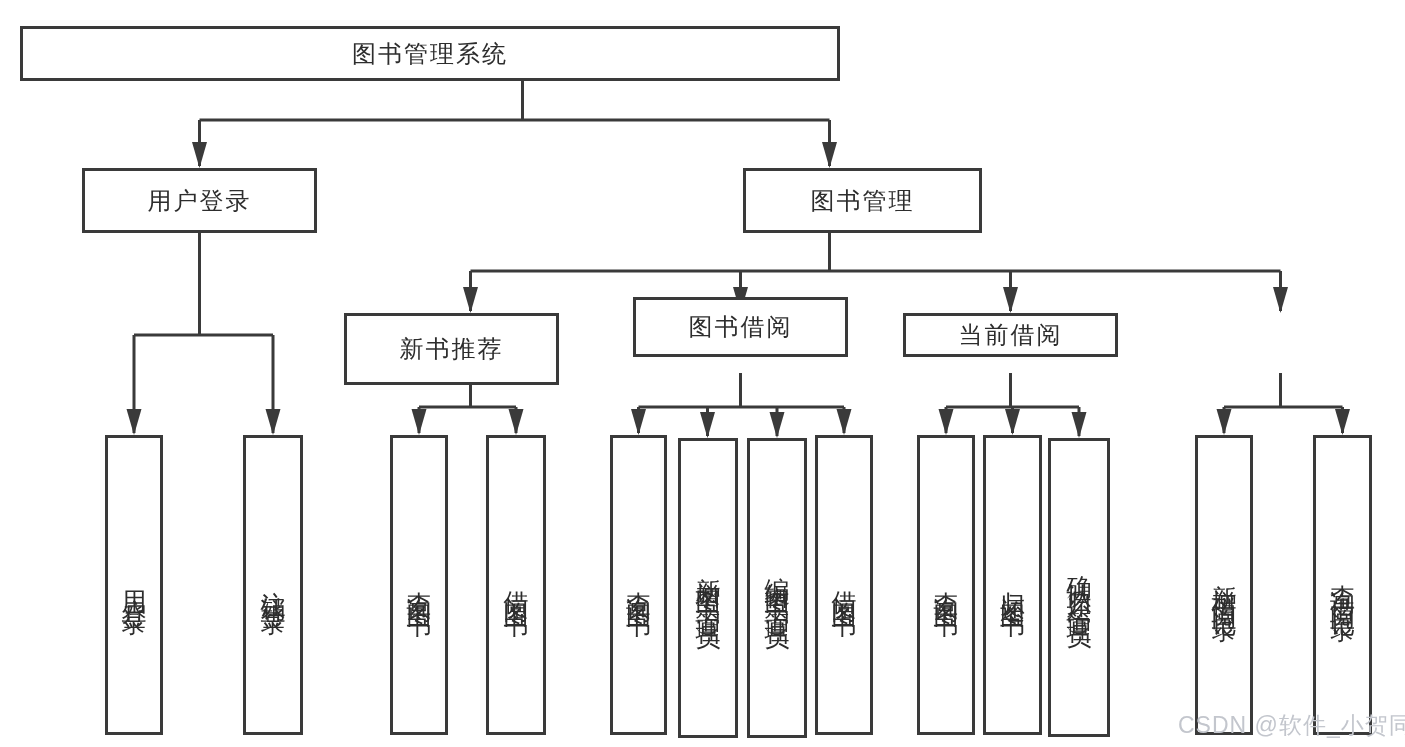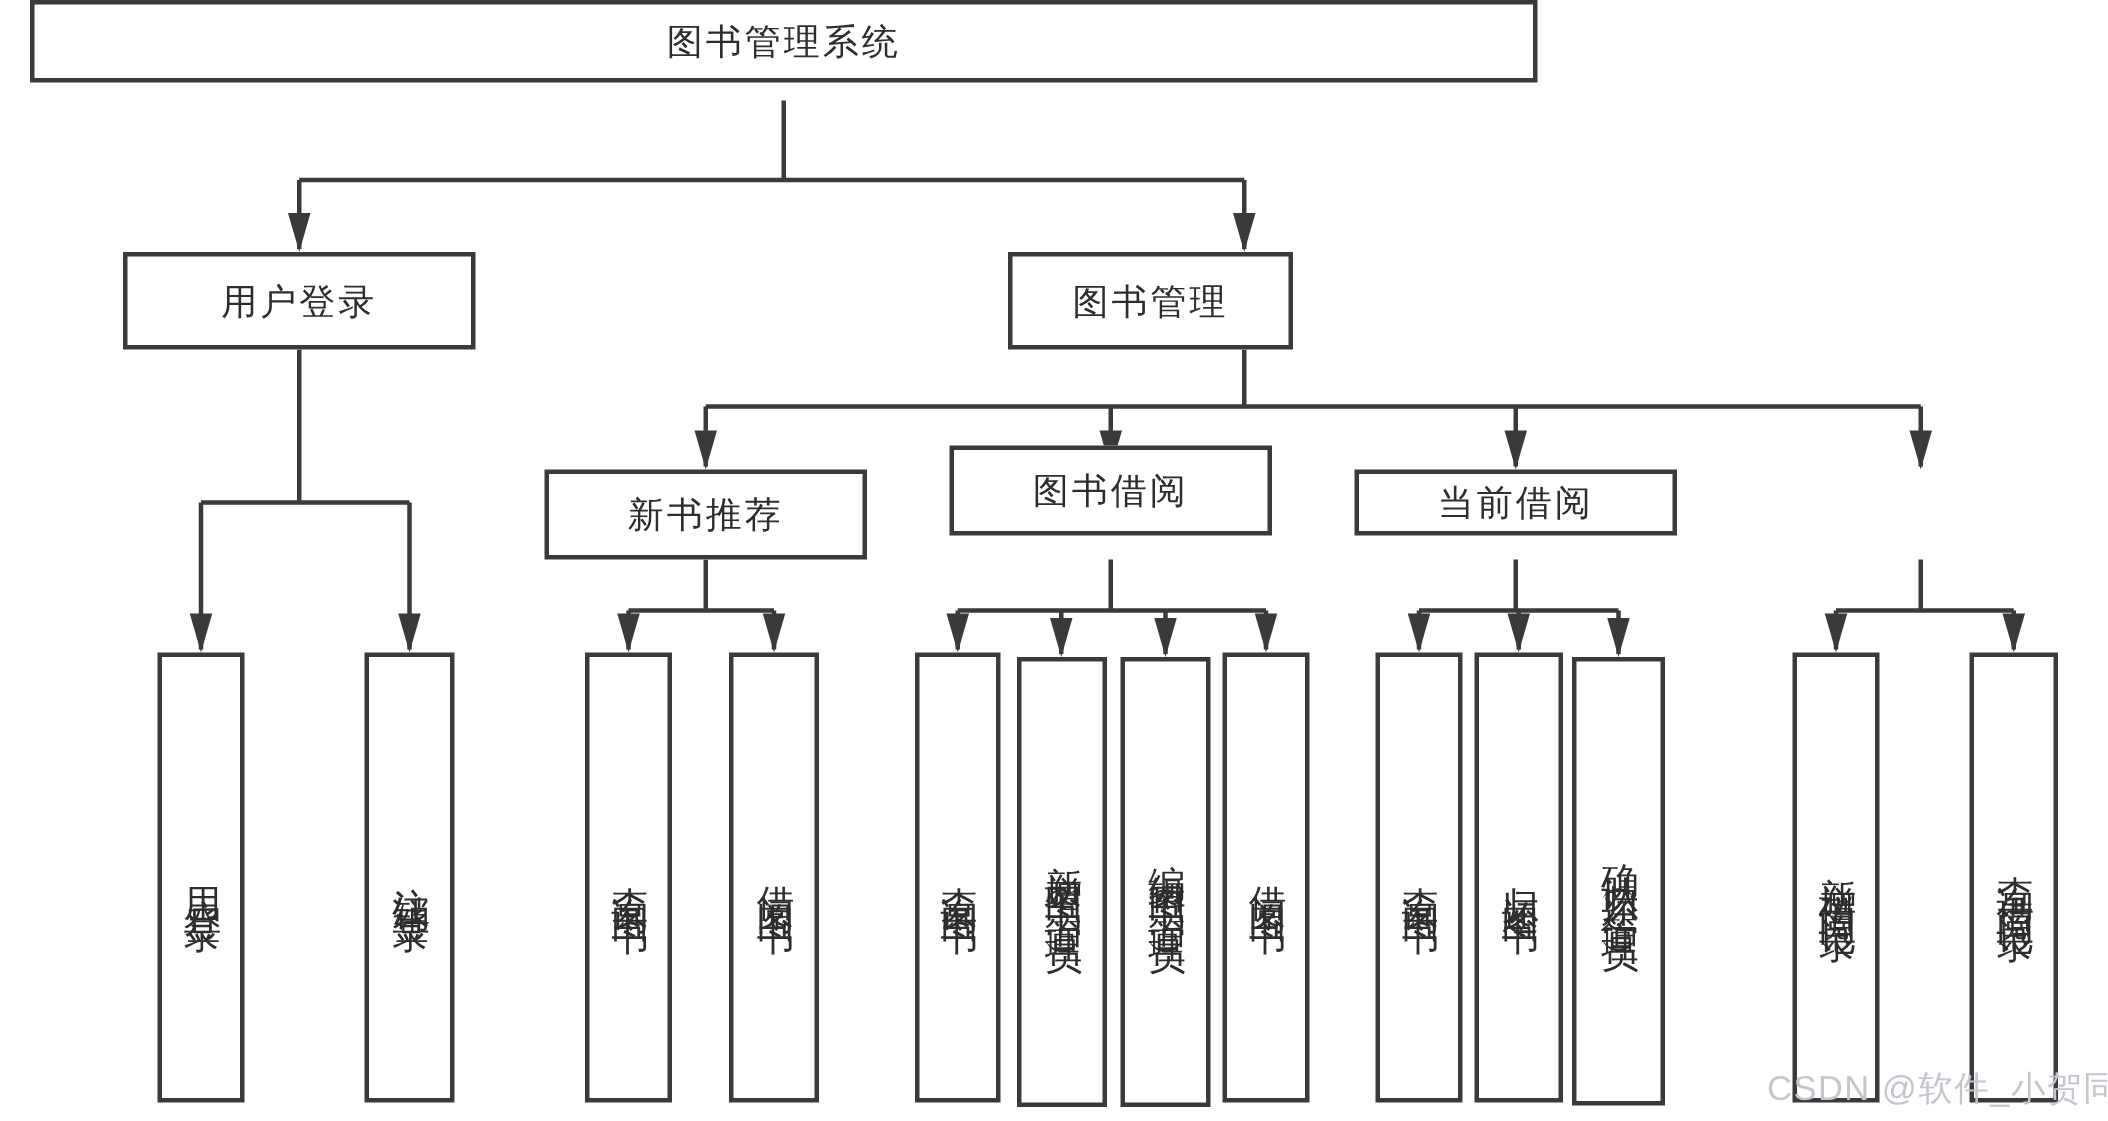--- a/index.html
+++ b/index.html
@@ -70,32 +70,32 @@
       <polygon points="1005,409 1020,409 1012.5,435"></polygon>
       <polygon points="1071.5,412 1086.5,412 1079,438"></polygon>
     </g>
     <g>
       <path d="M1280.5 373 V407 M1224 407 H1342.5 M1224 407 V433 M1342.5 407 V433"></path>
       <polygon points="1216.5,409 1231.5,409 1224,435"></polygon>
       <polygon points="1335,409 1350,409 1342.5,435"></polygon>
     </g>
   </svg>
 
-  <div class="node" style="left:20px;top:0;width:1005px;height:55px">
+  <div class="node" style="left:20px;top:26px;width:820px;height:55px">
     <span class="hlabel">图书管理系统</span>
   </div>
 
   <div class="node" style="left:82px;top:168px;width:235px;height:65px">
     <span class="hlabel">用户登录</span>
   </div>
-  <div class="node" style="left:672px;top:168px;width:190px;height:65px">
+  <div class="node" style="left:743px;top:168px;width:239px;height:65px">
     <span class="hlabel">图书管理</span>
   </div>
 
-  <div class="node" style="left:363px;top:313px;width:215px;height:60px">
+  <div class="node" style="left:344px;top:313px;width:215px;height:72px">
     <span class="hlabel">新书推荐</span>
   </div>
   <div class="node" style="left:633px;top:297px;width:215px;height:60px">
     <span class="hlabel">图书借阅</span>
   </div>
   <div class="node" style="left:903px;top:313px;width:215px;height:44px">
     <span class="hlabel">当前借阅</span>
   </div>
 
   <div class="node" style="left:105px;top:435px;width:58px;height:300px">

